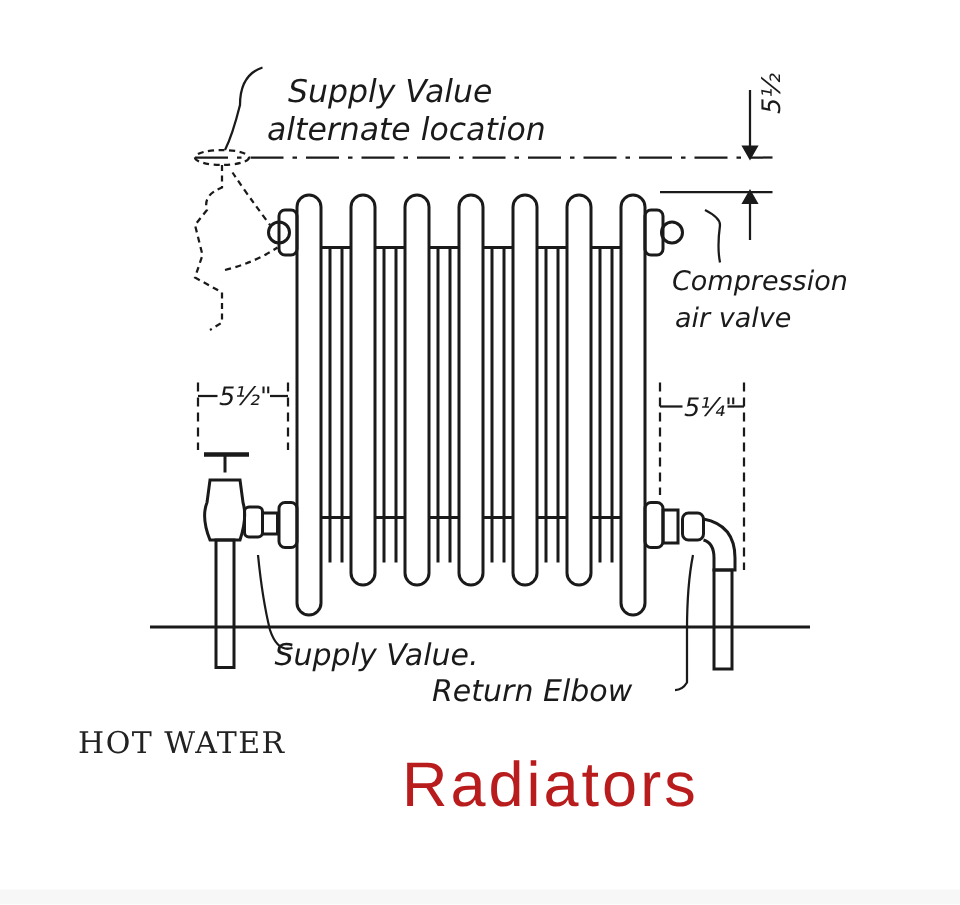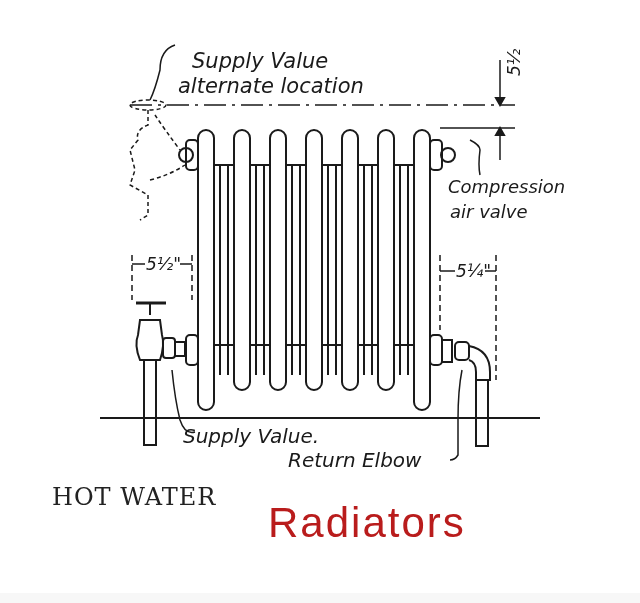--- a/index.html
+++ b/index.html
@@ -1,21 +1,21 @@
 <!DOCTYPE html>
 <html><head>
 <meta charset="utf-8">
 <style>
   html,body{margin:0;padding:0;background:#ffffff;}
   body{width:640px;height:603px;position:relative;overflow:hidden;font-family:"DejaVu Sans",sans-serif;}
   .bottom-strip{position:absolute;left:0;top:593px;width:640px;height:10px;background:#f7f7f7;}
   svg{position:absolute;left:0;top:0;}
   .hand{font-family:"DejaVu Sans",sans-serif;font-style:italic;fill:#1a1a1a;}
   .title{position:absolute;left:268px;top:502px;font-family:"Liberation Sans",sans-serif;font-size:42px;font-weight:500;letter-spacing:2px;color:#b91c1c;line-height:1;}
-  .subtitle{position:absolute;left:52px;top:483px;font-family:"DejaVu Serif",serif;font-size:24px;color:#222;letter-spacing:1px;}
+  .subtitle{position:absolute;left:52px;top:483px;font-family:"DejaVu Serif",serif;font-size:20px;color:#222;letter-spacing:1px;}
 </style>
 </head>
 <body>
 
 <svg width="640" height="603" viewBox="0 0 640 603">
   <g stroke="#1a1a1a" fill="none" stroke-width="2">
 
     <line x1="100" y1="418" x2="540" y2="418"></line>
 
     <line x1="130" y1="105" x2="515" y2="105" stroke-dasharray="22,6,3,6" stroke-width="1.5"></line>

